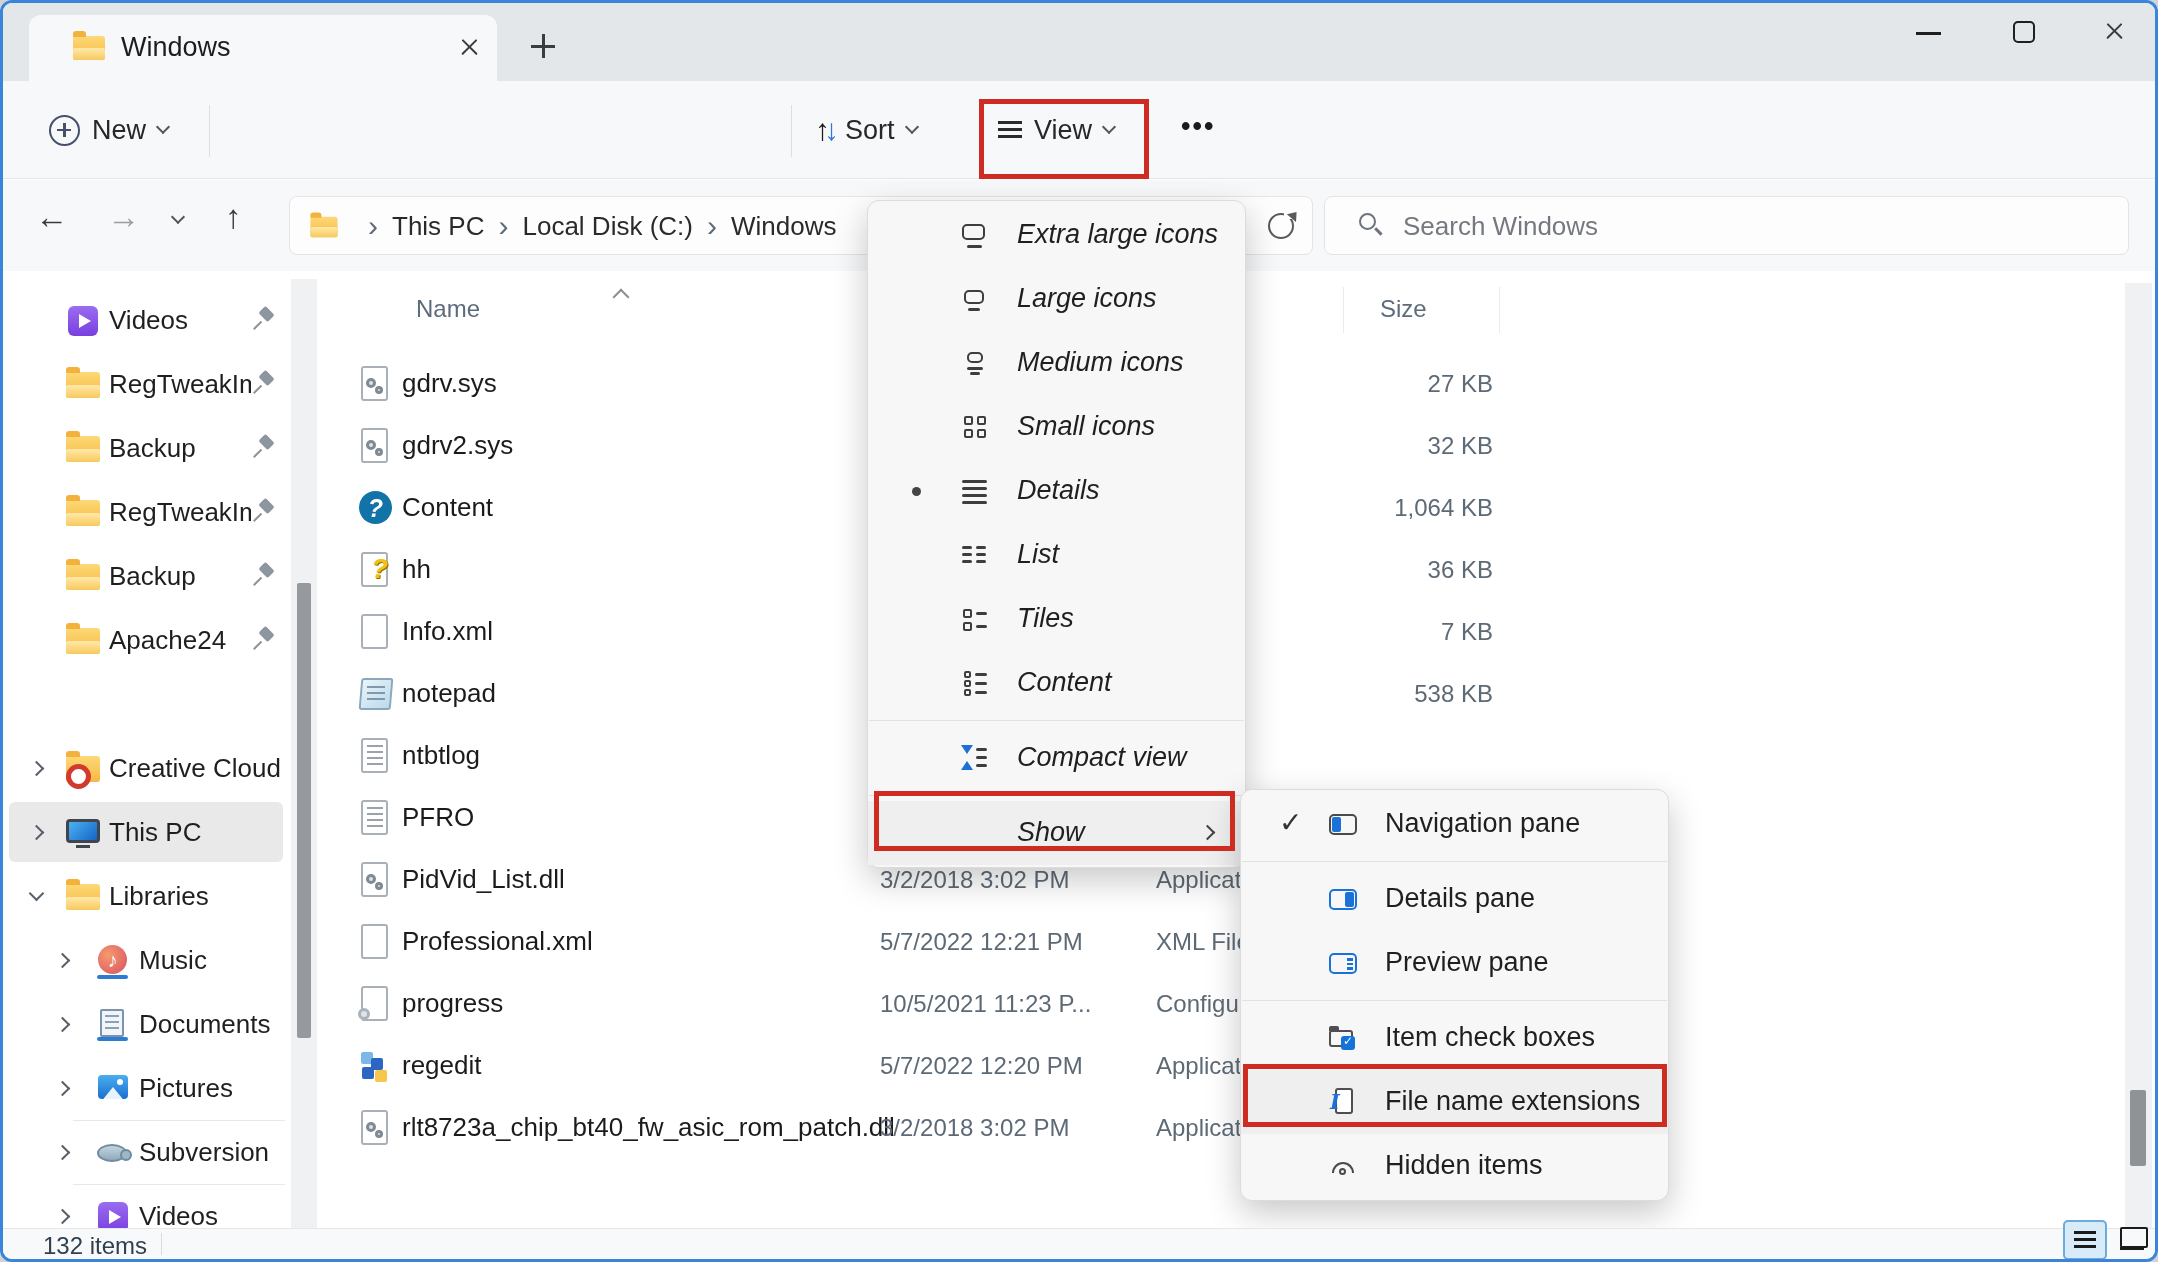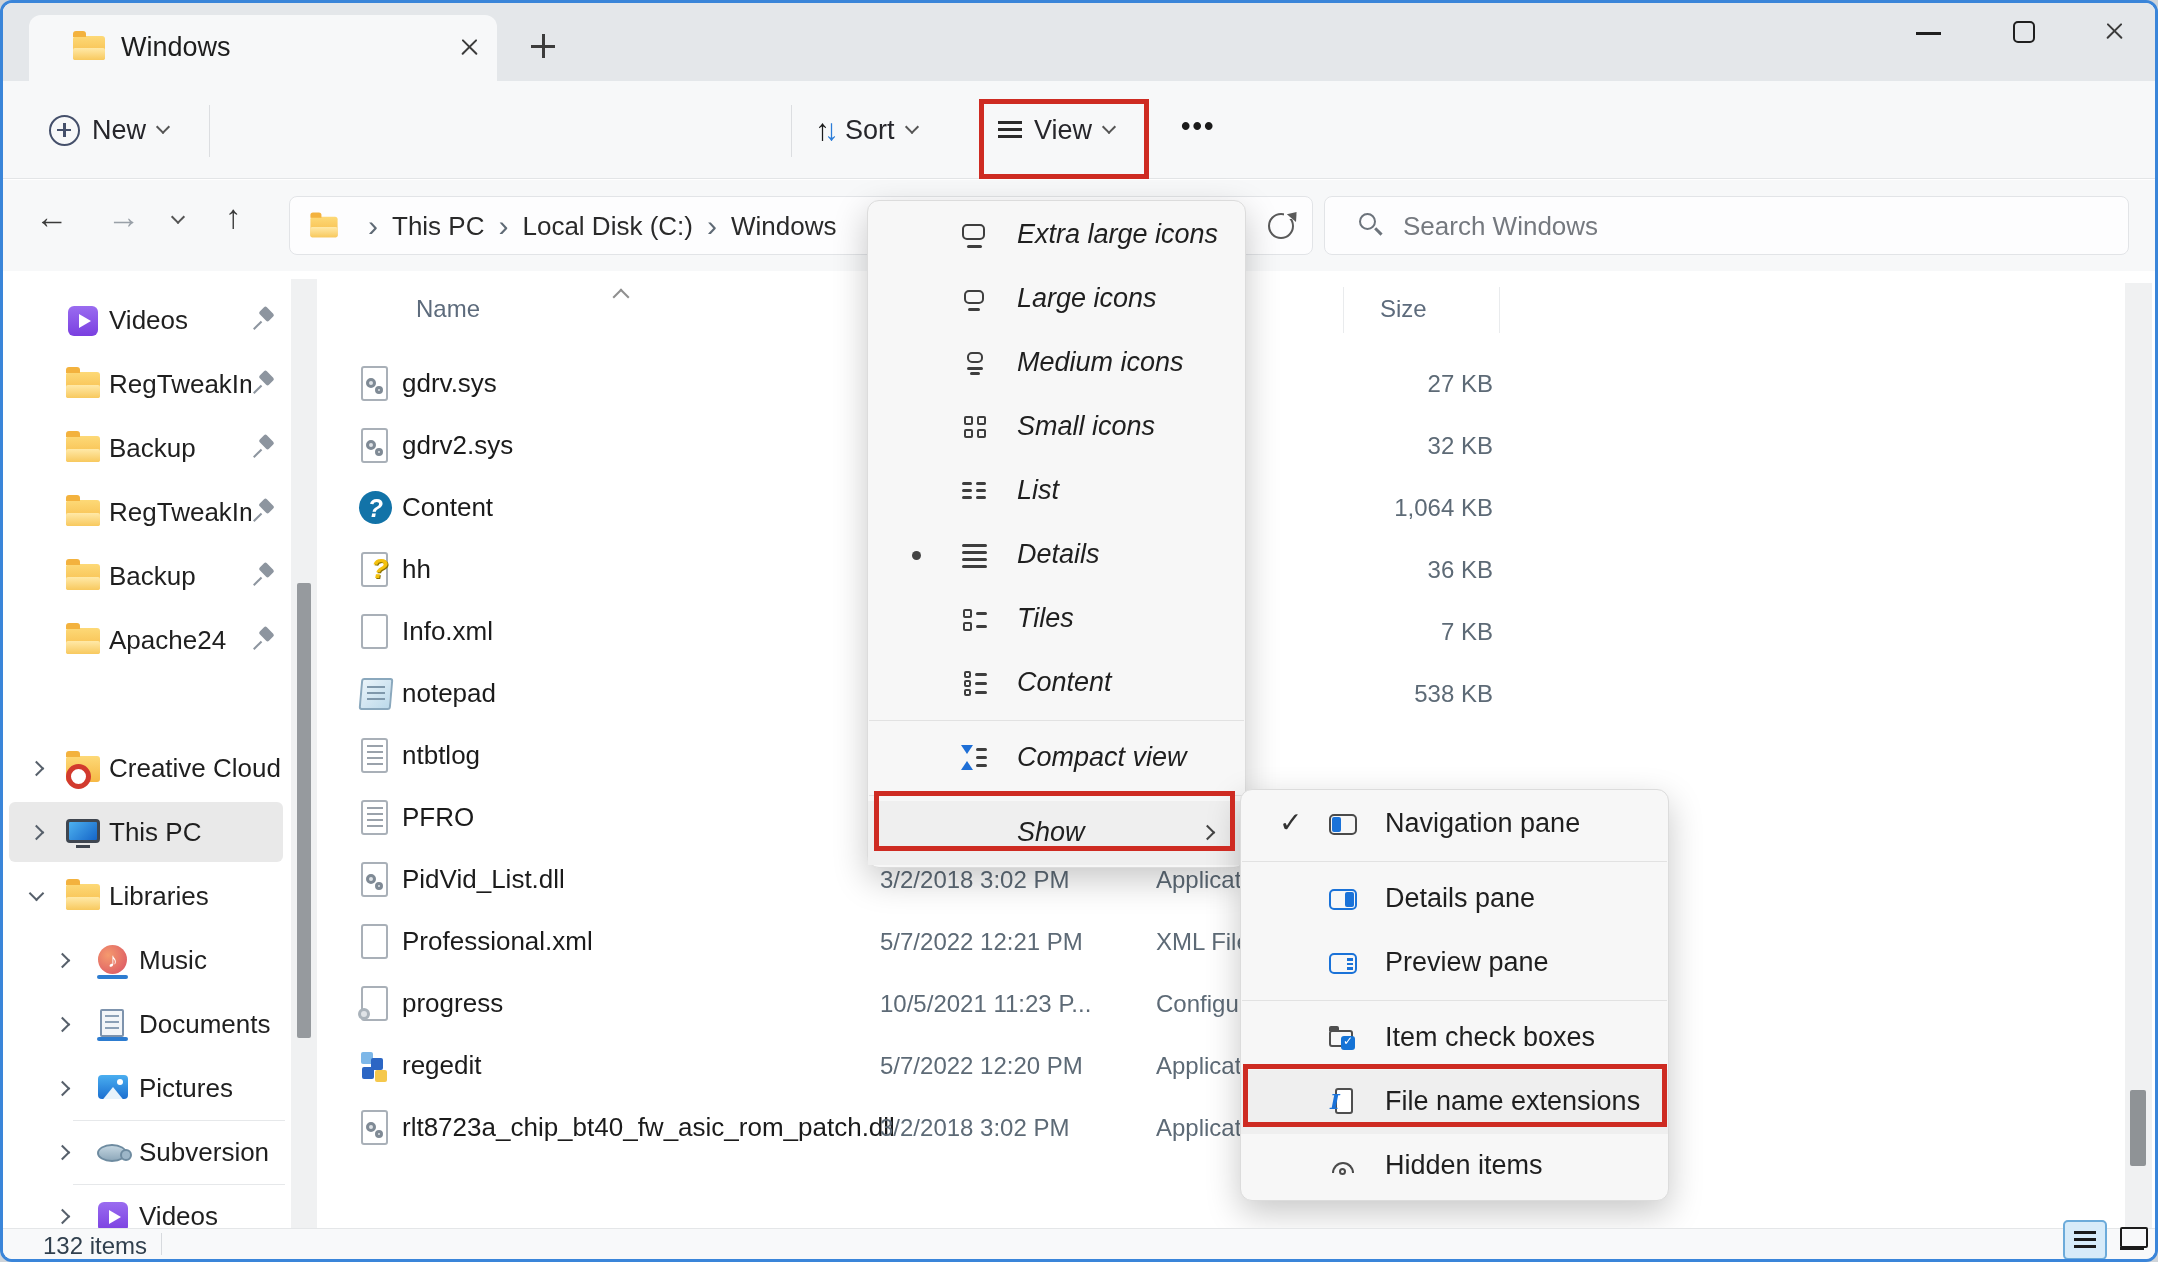--- a/index.html
+++ b/index.html
@@ -561,41 +561,41 @@
       <div class="mrow">
         <span class="mi">
           <i class="sq" style="left:5px;top:5px"></i>
           <i class="sq" style="left:18px;top:5px"></i>
           <i class="sq" style="left:5px;top:18px"></i>
           <i class="sq" style="left:18px;top:18px"></i>
         </span>
         <span class="mlabel">Small icons</span>
       </div>
       <div class="mrow">
+        <span class="bullet"></span>
+        <span class="mi">
+          <i class="bar" style="left:3px;top:5px;width:25px"></i>
+          <i class="bar" style="left:3px;top:12px;width:25px"></i>
+          <i class="bar" style="left:3px;top:19px;width:25px"></i>
+          <i class="bar" style="left:3px;top:26px;width:25px"></i>
+        </span>
+        <span class="mlabel">Details</span>
+      </div>
+      <div class="mrow">
         <span class="mi">
           <i class="bar" style="left:3px;top:7px;width:10px"></i>
           <i class="bar" style="left:17px;top:7px;width:10px"></i>
           <i class="bar" style="left:3px;top:14px;width:10px"></i>
           <i class="bar" style="left:17px;top:14px;width:10px"></i>
           <i class="bar" style="left:3px;top:21px;width:10px"></i>
           <i class="bar" style="left:17px;top:21px;width:10px"></i>
         </span>
         <span class="mlabel">List</span>
       </div>
       <div class="mrow">
-        <span class="bullet"></span>
-        <span class="mi">
-          <i class="bar" style="left:3px;top:5px;width:25px"></i>
-          <i class="bar" style="left:3px;top:12px;width:25px"></i>
-          <i class="bar" style="left:3px;top:19px;width:25px"></i>
-          <i class="bar" style="left:3px;top:26px;width:25px"></i>
-        </span>
-        <span class="mlabel">Details</span>
-      </div>
-      <div class="mrow">
         <span class="mi">
           <i class="sq" style="left:4px;top:6px"></i>
           <i class="bar" style="left:17px;top:9px;width:11px"></i>
           <i class="sq" style="left:4px;top:19px"></i>
           <i class="bar" style="left:17px;top:22px;width:11px"></i>
         </span>
         <span class="mlabel">Tiles</span>
       </div>
       <div class="mrow">
         <span class="mi">

